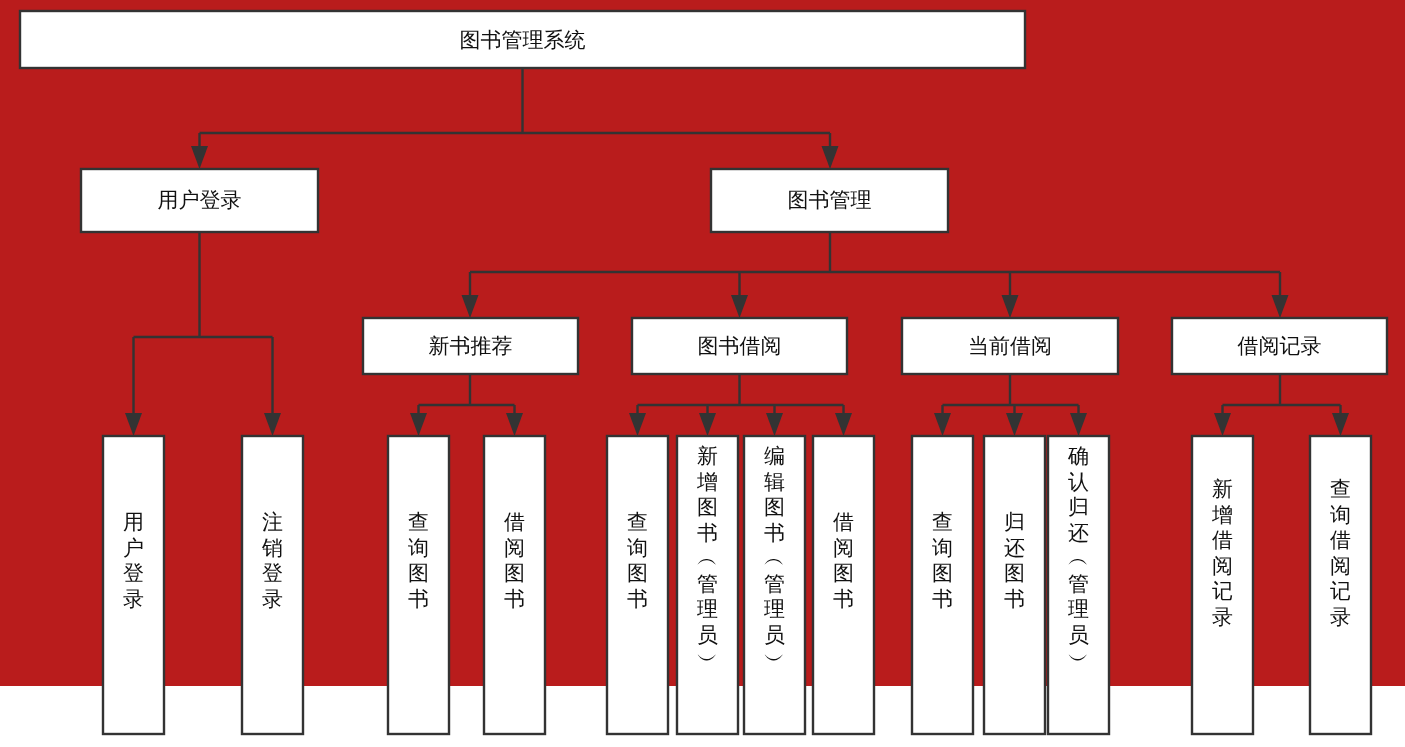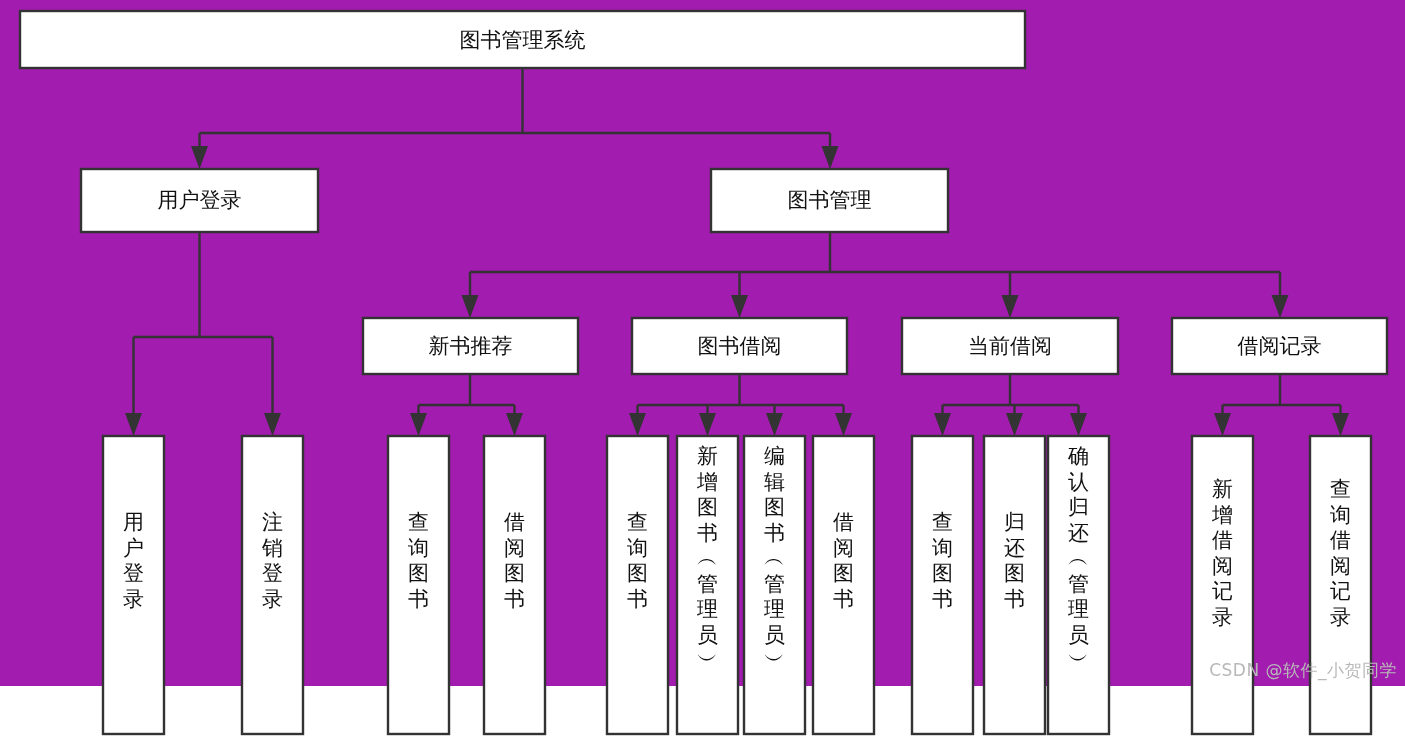--- a/index.html
+++ b/index.html
@@ -12,21 +12,21 @@
     width: 1405px;
     height: 747px;
     font-family: "DejaVu Sans", "Liberation Sans", sans-serif;
     overflow: hidden;
     position: relative;
   }
   #diagram-root {
     position: relative;
     width: 1405px;
     height: 686px;
-    background: #a21caf;
+    background: #b91c1c;
   }
   svg.flowchart {
     position: absolute;
     top: 0;
     left: 0;
     width: 1405px;
     height: 747px;
     display: block;
   }
   .node-box {
@@ -208,14 +208,13 @@
         <text class="node-label-leaf" x="1222.5" y="496"><tspan x="1222.5" dy="0">新</tspan><tspan x="1222.5" dy="25.5">增</tspan><tspan x="1222.5" dy="25.5">借</tspan><tspan x="1222.5" dy="25.5">阅</tspan><tspan x="1222.5" dy="25.5">记</tspan><tspan x="1222.5" dy="25.5">录</tspan></text>
       </g>
 
       <g>
         <rect class="node-box" x="1310" y="436" width="61" height="298"></rect>
         <text class="node-label-leaf" x="1340.5" y="496"><tspan x="1340.5" dy="0">查</tspan><tspan x="1340.5" dy="25.5">询</tspan><tspan x="1340.5" dy="25.5">借</tspan><tspan x="1340.5" dy="25.5">阅</tspan><tspan x="1340.5" dy="25.5">记</tspan><tspan x="1340.5" dy="25.5">录</tspan></text>
       </g>
     </g>
   </svg>
 
-  <div class="watermark">CSDN @软件_小贺同学</div>
 </div>
 
 </body></html>

